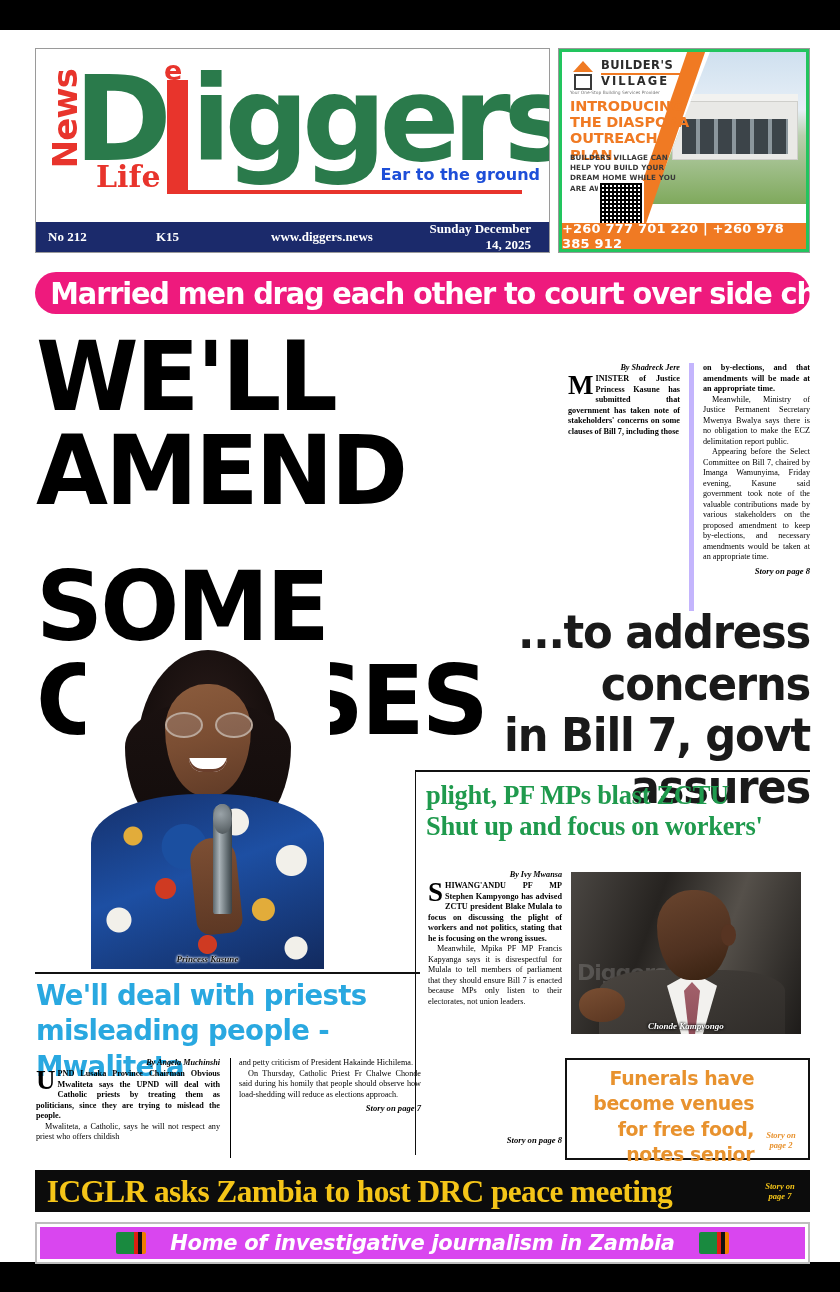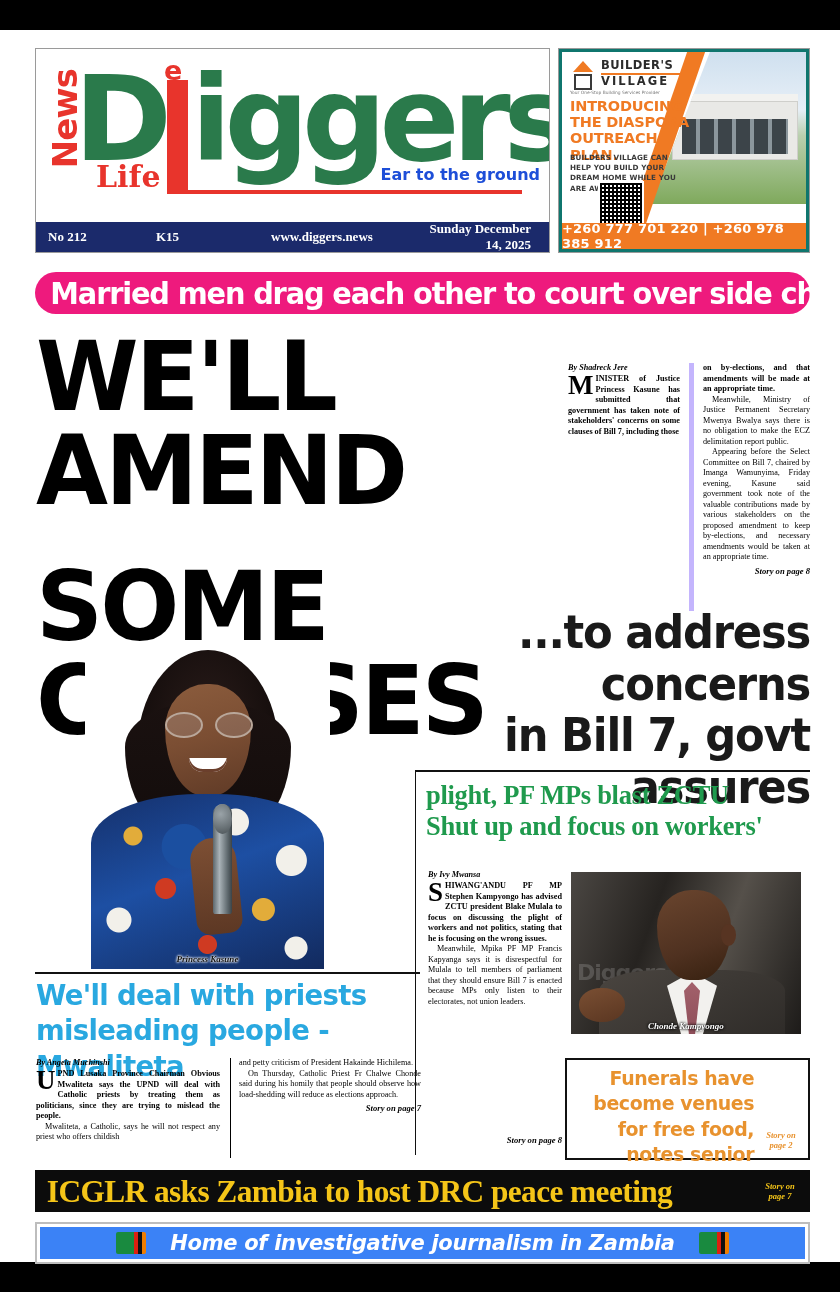--- a/index.html
+++ b/index.html
@@ -95,21 +95,21 @@
   .mb-no    { width: 120px; padding-left: 12px; }
   .mb-price { width: 115px; }
   .mb-site  { width: 140px; }
   .mb-date  { flex: 1; text-align: right; padding-right: 18px; }
 
   
   .ad {
     width: 252px; height: 205px;
     border: 1px solid #9a9a9a;
     position: relative; overflow: hidden;
-    background: #0f766e;
+    background: #22c55e;
   }
   .ad-inner { position: absolute; inset: 3px; overflow: hidden; background: #fff; }
   .ad-photo {
     position: absolute; right: 0; top: 0; width: 155px; height: 152px;
     background:
       linear-gradient(180deg,#cfe0ef 0%,#e7eff7 38%,#b9cfae 55%,#7fa95c 100%);
     clip-path: polygon(38% 0, 100% 0, 100% 100%, 0 100%);
   }
   .ad-house {
     position: absolute; right: 8px; top: 42px; width: 126px; height: 66px;
@@ -200,21 +200,21 @@
   }
 
   
   .lead-cols {
     position:absolute; left:568px; top:333px; width:242px; height:248px;
     display:flex; gap:9px;
   }
   .lead-col { width:112px; }
   .lead-col.right { border-left:5px solid #c4b5fd; padding-left:9px; width:121px; }
   .byline {
-    text-align:left; font-weight:bold; font-style:italic;
+    text-align:right; font-weight:bold; font-style:italic;
     font-size:8.2px; margin-bottom:2px;
   }
   .body-txt {
     font-family:"Liberation Serif", serif;
     font-size:8.2px; line-height:1.28; text-align:justify;
     hyphens:auto;
   }
   .body-txt.bold { font-weight:bold; }
   .body-txt p { text-indent:9px; }
   .body-txt p.first { text-indent:0; }
@@ -415,21 +415,21 @@
     width:54px; color:#f5c518; font-style:italic; font-weight:bold;
     font-size:8.5px; line-height:1.2; text-align:center; padding-right:6px;
   }
 
   
   .footer {
     position:absolute; left:35px; top:1192px; width:775px; height:42px;
     border:2px solid #bdbdbd; background:#fff; padding:3px;
   }
   .footer-in {
-    width:100%; height:100%; background:#3b82f6;
+    width:100%; height:100%; background:#d946ef;
     display:flex; align-items:center; justify-content:center; gap:24px;
   }
   .footer-text {
     color:#fff; font-family:"DejaVu Sans",sans-serif;
     font-weight:bold; font-style:italic; font-size:21px; letter-spacing:-.3px;
   }
   .flag {
     width:30px; height:22px; position:relative; display:inline-block;
     background: linear-gradient(90deg,#198a3f 0 48%, #198a3f 48% 60%, #de2010 60% 74%, #111 74% 87%, #ef7d00 87% 100%);
     border-radius:2px;

